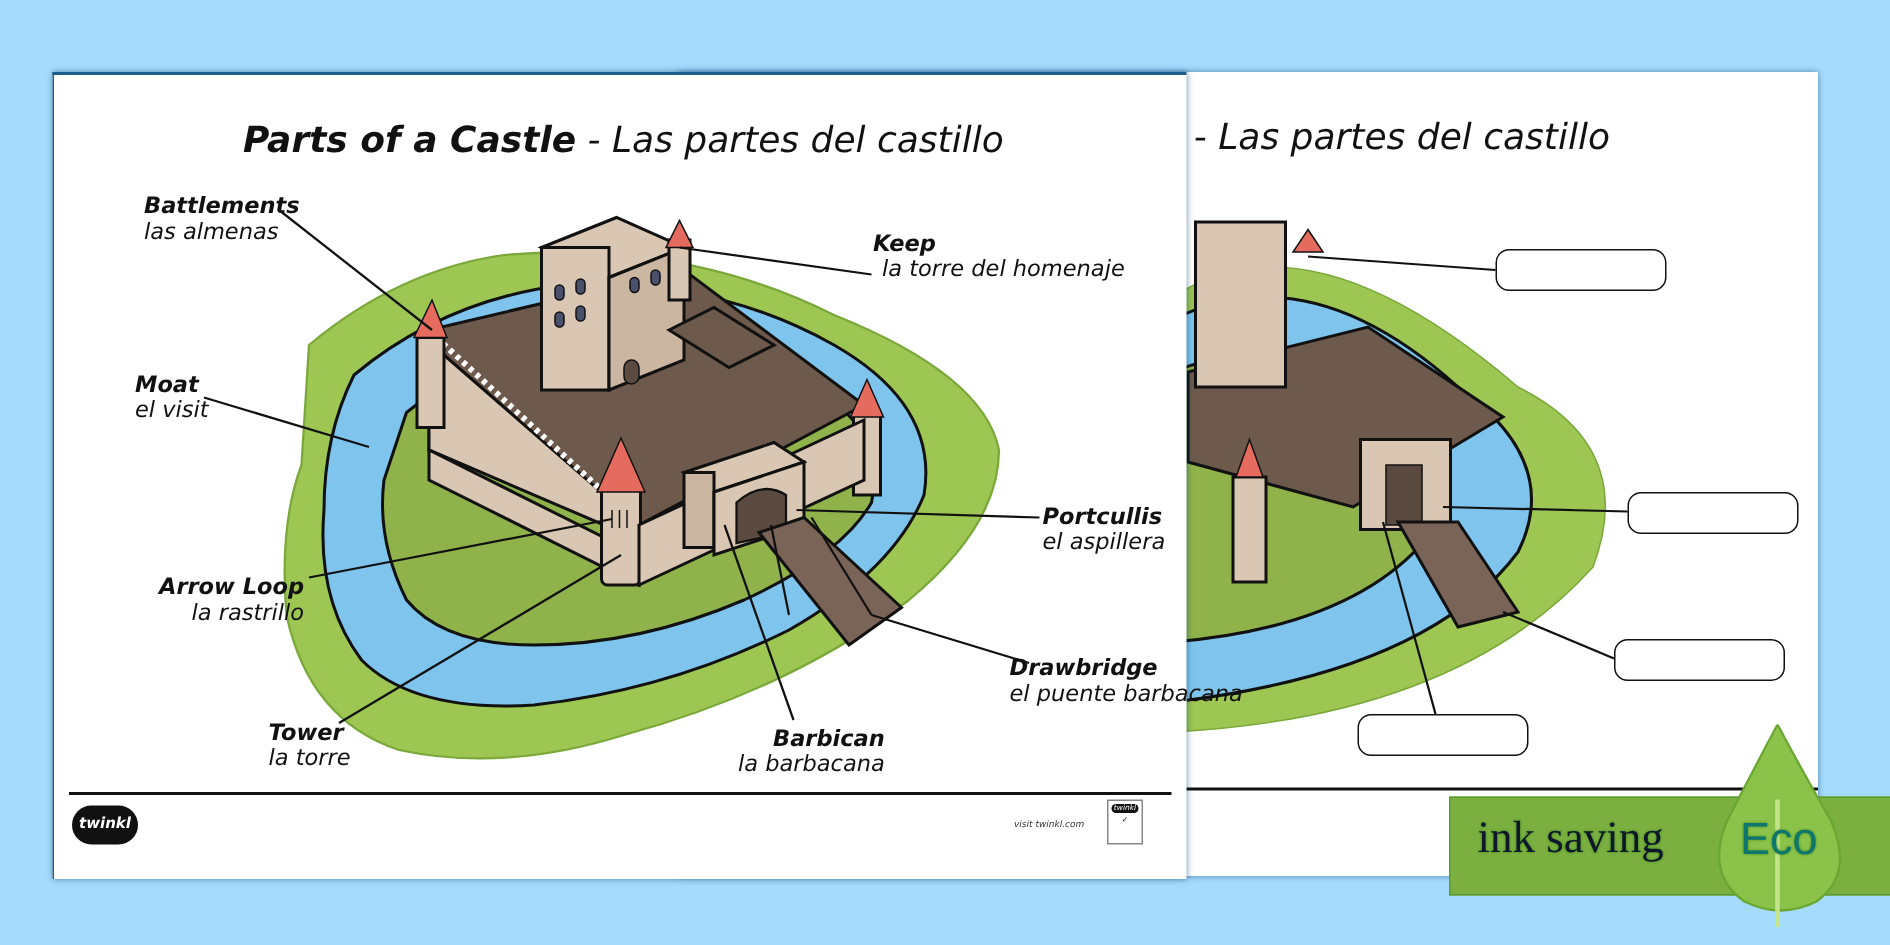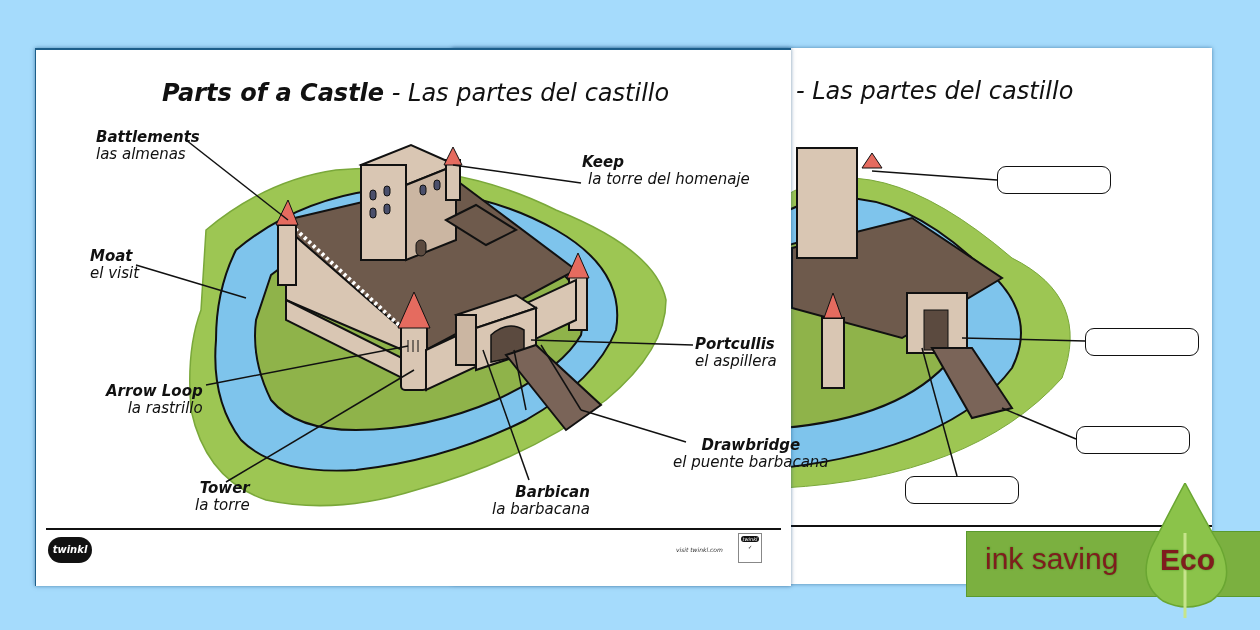--- a/index.html
+++ b/index.html
@@ -13,23 +13,23 @@
   .lbl .en{font-size:15px;font-weight:bold;display:block;}
   .lbl .es{font-size:15px;display:block;}
   .svgart{position:absolute;left:0;top:0;}
   .footer-line{position:absolute;left:10px;right:10px;top:478px;height:2px;background:#111;}
   .twinkl-logo{position:absolute;left:12px;top:487px;width:44px;height:26px;background:#111;border-radius:13px;color:#fff;font-size:10px;font-weight:bold;text-align:center;line-height:26px;}
   .visit{position:absolute;left:640px;top:496px;font-size:6px;color:#333;}
   .badge{position:absolute;left:702px;top:483px;width:22px;height:28px;border:1px solid #888;background:#fff;font-size:5px;text-align:center;}
   .badge span{display:block;background:#111;color:#fff;border-radius:5px;margin:2px;font-size:5px;}
   .answer-box{position:absolute;width:112px;height:26px;border:1.5px solid #111;border-radius:9px;background:#fff;z-index:3;}
   .eco{position:absolute;left:966px;top:531px;width:294px;height:64px;background:#7bb040;border:1px solid #5a9a2e;z-index:4;}
-  .eco-text{position:absolute;left:18px;top:10px;font-size:30px;color:#7f1d1d;font-family:Liberation Sans, sans-serif;text-shadow:0 0 2px #3d8a1c;}
+  .eco-text{position:absolute;left:18px;top:10px;font-size:30px;color:#0f172a;font-family:Liberation Serif, serif;text-shadow:0 0 2px #3d8a1c;}
   .eco-leaf{position:absolute;left:1141px;top:483px;z-index:5;}
-  .eco-word{position:absolute;left:1160px;top:543px;font-size:30px;font-weight:bold;color:#7f1d1d;z-index:6;font-family:"Liberation Sans",sans-serif;text-shadow:0 0 2px #3d8a1c;}
+  .eco-word{position:absolute;left:1160px;top:543px;font-size:30px;font-weight:normal;color:#0f766e;z-index:6;font-family:"Liberation Sans",sans-serif;text-shadow:0 0 2px #3d8a1c;}
 </style>
 </head>
 <body>
 
 <div id="back-page" class="page">
   <div class="title" style="left:320px;">
     <b>e</b><span> - </span><span>Las partes del castillo</span>
   </div>
   <svg class="svgart" width="760" height="536">
     <path d="M330 150 Q420 90 560 210 Q640 250 610 330 Q520 430 330 440 Z" fill="#9dc653" stroke="#7aa83a"></path>
@@ -138,25 +138,25 @@
       <span class="es">el visit</span>
   </div>
   <div class="lbl" style="left:659px;top:286px;">
     <span class="en">Portcullis</span>
       <span class="es">el aspillera</span>
   </div>
   <div class="lbl" style="left:70px;top:333px;text-align:right;">
     <span class="en">Arrow Loop</span>
       <span class="es">la rastrillo</span>
   </div>
-  <div class="lbl" style="left:637px;top:387px;text-align:center;">
+  <div class="lbl" style="left:637px;top:387px;text-align:left;">
     <span class="en">Drawbridge</span>
       <span class="es">el puente barbacana</span>
   </div>
-  <div class="lbl" style="left:143px;top:430px;text-align:right;margin-left:16px;">
+  <div class="lbl" style="left:143px;top:430px;text-align:left;">
     <span class="en">Tower</span>
       <span class="es">la torre</span>
   </div>
   <div class="lbl" style="left:456px;top:434px;text-align:right;">
     <span class="en">Barbican</span>
       <span class="es">la barbacana</span>
   </div>
 
   <div class="footer-line"></div>
   <div class="twinkl-logo">twinkl</div>

